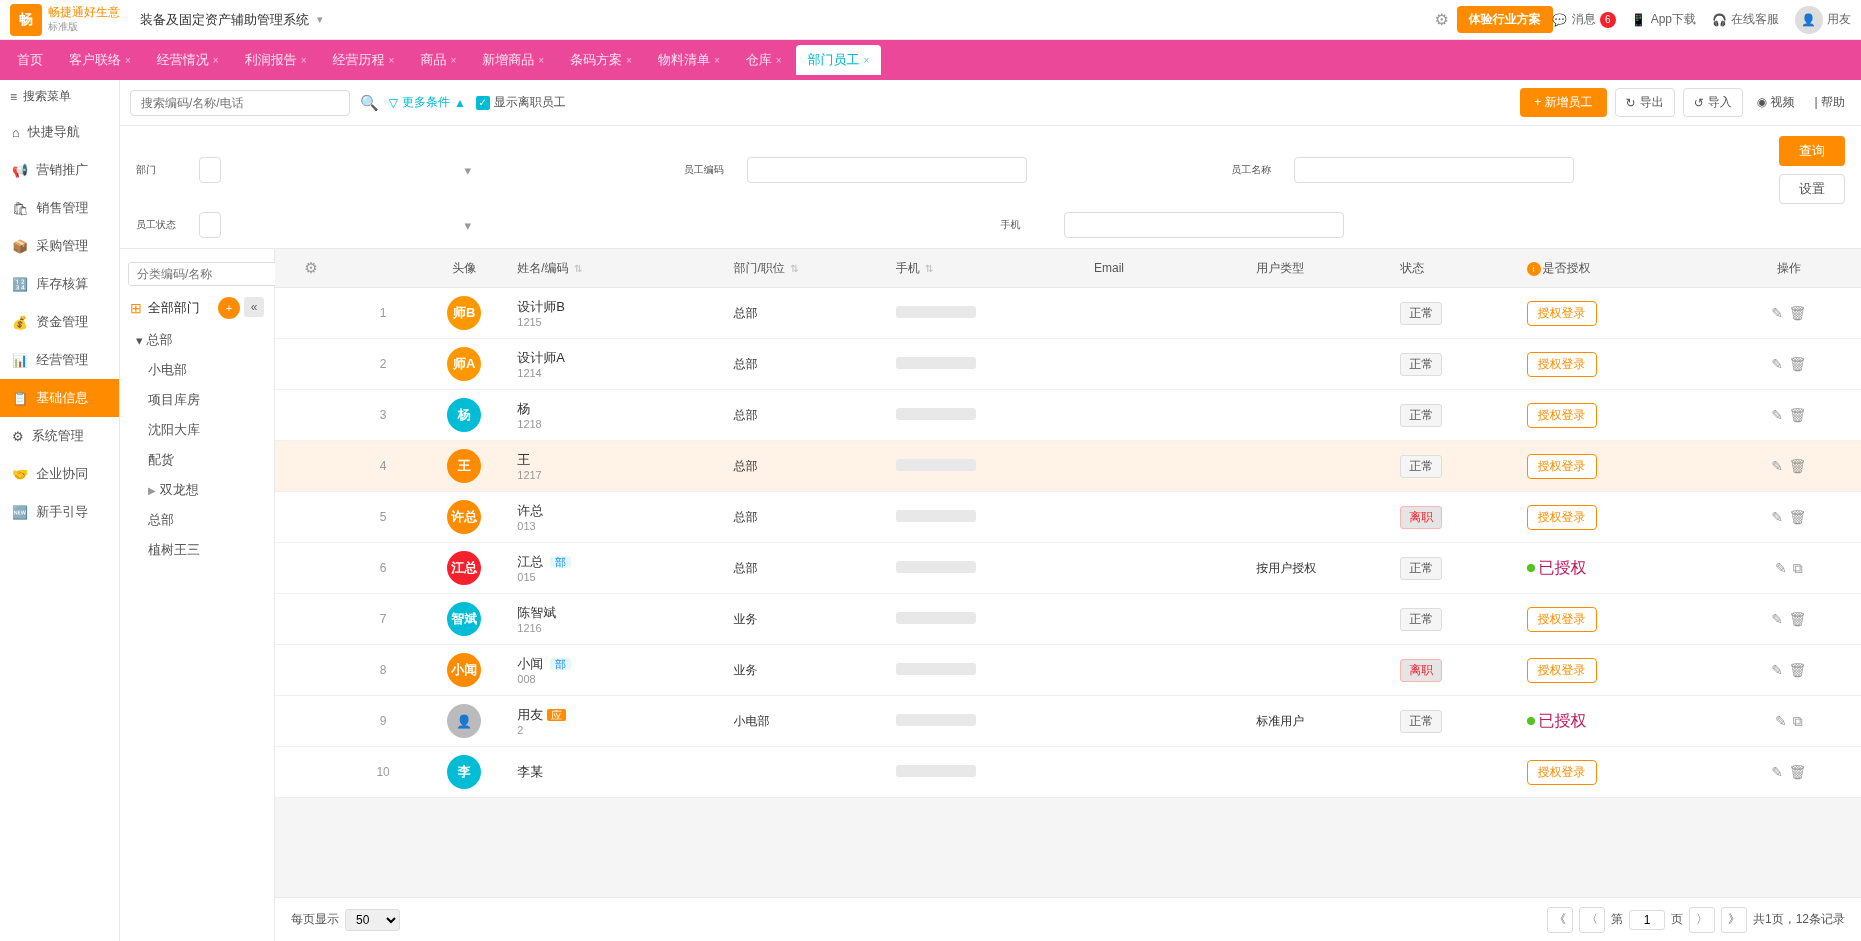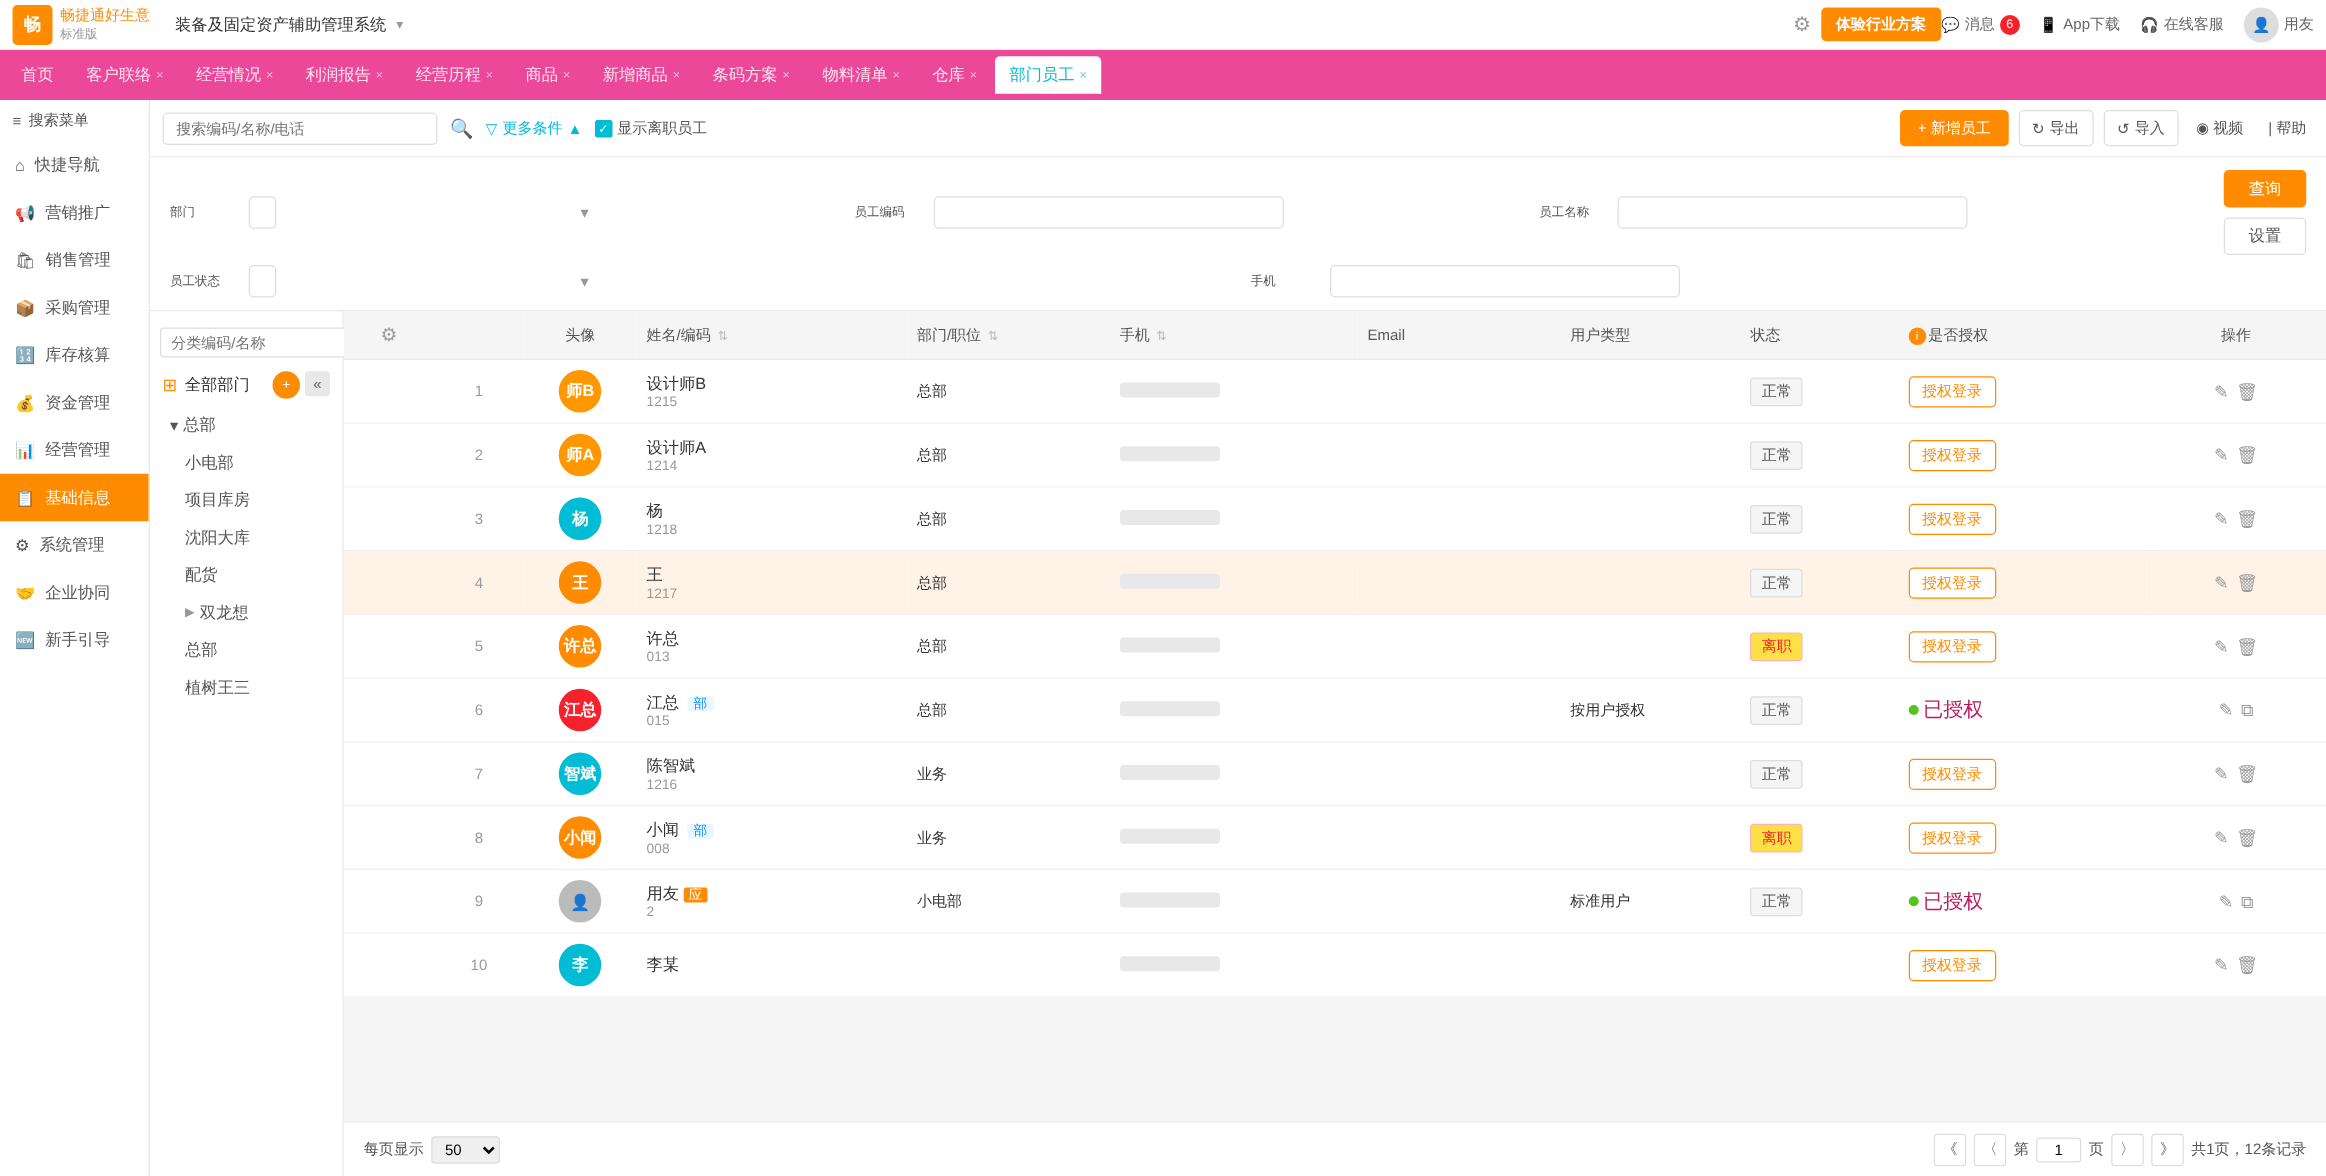--- a/index.html
+++ b/index.html
@@ -98,21 +98,21 @@
     .col-status { width: 70px; }
     .col-auth { width: 110px; }
     .col-op { width: 80px; text-align: center; }
 
     .avatar-circle-sm { width: 34px; height: 34px; border-radius: 50%; display: flex; align-items: center; justify-content: center; color: #fff; font-size: 13px; font-weight: bold; flex-shrink: 0; }
     .name-code { display: flex; flex-direction: column; }
     .name-code .name { font-size: 13px; color: #333; }
     .name-code .code { font-size: 11px; color: #999; }
 
     .badge-normal { display: inline-block; background: #f5f5f5; border: 1px solid #ddd; border-radius: 3px; padding: 2px 8px; color: #555; font-size: 12px; }
-    .badge-resigned { display: inline-block; background: #fde047; border: 1px solid #ffb3b3; border-radius: 3px; padding: 2px 8px; color: #f5222d; font-size: 12px; }
+    .badge-resigned { display: inline-block; background: #e5e5e5; border: 1px solid #ffb3b3; border-radius: 3px; padding: 2px 8px; color: #f5222d; font-size: 12px; }
     .btn-auth { border: 1px solid #ff8c00; color: #ff8c00; background: #fff; border-radius: 4px; padding: 3px 10px; font-size: 12px; cursor: pointer; }
     .auth-done { color: #be185d; font-size: 16px; display: flex; align-items: center; gap: 4px; }
     .dot-green { width: 8px; height: 8px; border-radius: 50%; background: #52c41a; display: inline-block; }
 
     .phone-blur { background: #e8e8e8; border-radius: 3px; height: 12px; width: 80px; display: inline-block; }
     .op-btns { display: flex; gap: 6px; justify-content: center; }
     .op-btn { background: none; border: none; cursor: pointer; color: #999; font-size: 14px; }
 
     .tag-blue { background: #e6f7ff; color: #1890ff; border-radius: 3px; padding: 0 5px; font-size: 11px; margin-left: 3px; }
 

